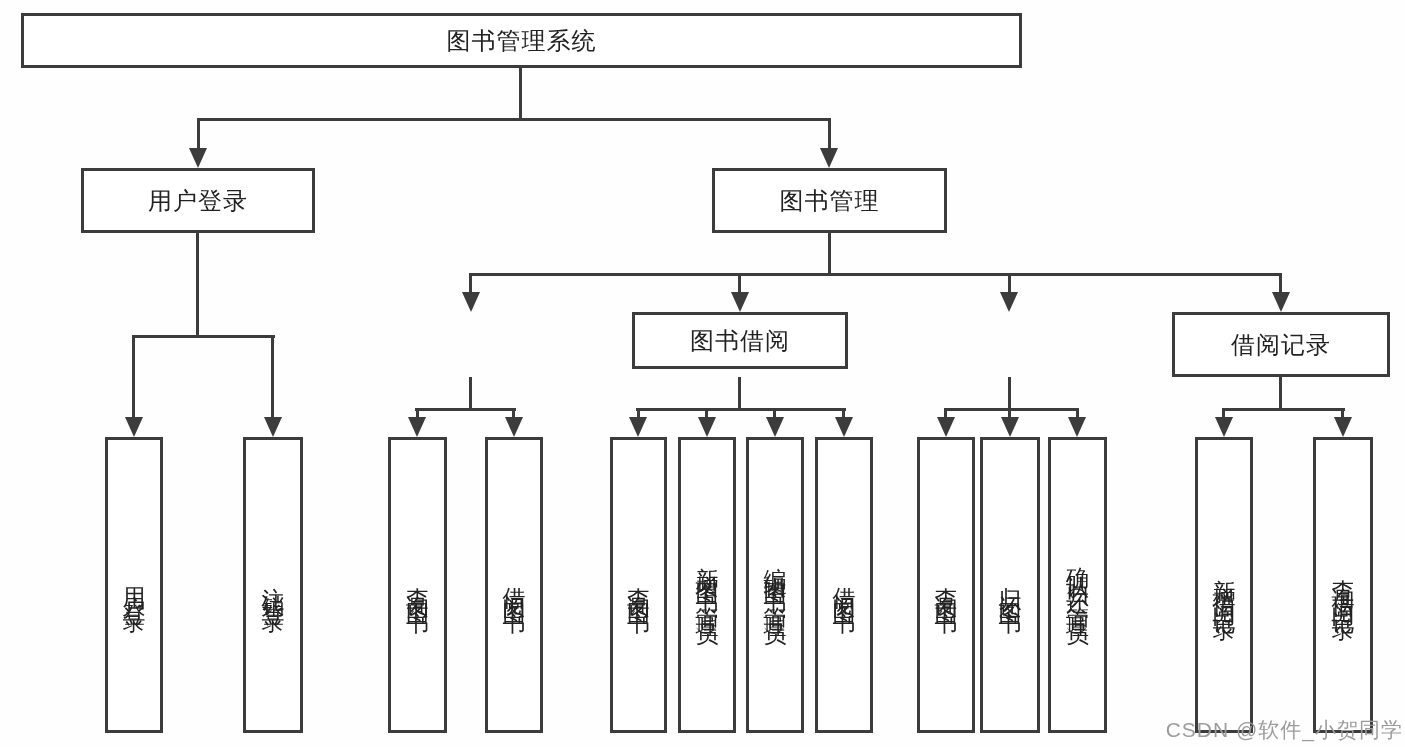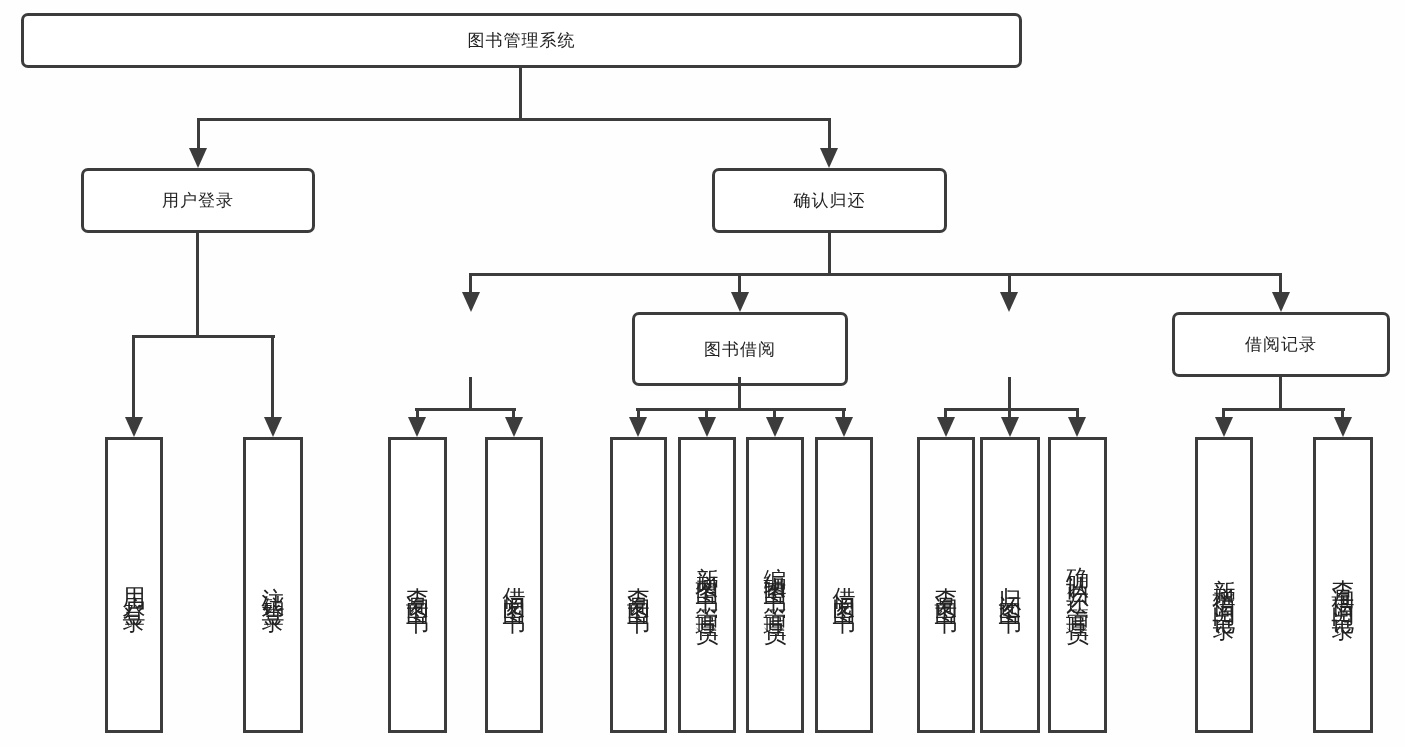--- a/index.html
+++ b/index.html
@@ -7,21 +7,21 @@
     position:relative; width:1405px; height:747px;
     background:#fefefe; overflow:hidden;
     font-family:"Liberation Sans", sans-serif;
   }
   .box {
     position:absolute; box-sizing:border-box;
     border:3px solid #3c3c3c; background:#ffffff;
     display:flex; align-items:center; justify-content:center;
     color:#222222;
   }
-  .box.h { font-size:17px; letter-spacing:1px; white-space:nowrap;border-radius:7px; }
+  .box.h { font-size:24px; letter-spacing:1px; white-space:nowrap; }
   .box.v {
     writing-mode:vertical-rl; text-orientation:mixed;
     font-size:23px; letter-spacing:8px; line-height:1;
   }
   .vline { position:absolute; width:3px; background:#3c3c3c; }
   .hline { position:absolute; height:3px; background:#3c3c3c; }
   .arrow {
     position:absolute; width:0; height:0;
     border-left:9px solid transparent; border-right:9px solid transparent;
     border-top:20px solid #3c3c3c;
@@ -40,41 +40,41 @@
   <div class="box h" style="left:21px; top:13px; width:1001px; height:55px;">图书管理系统</div>
 
   <div class="vline" style="left:519px; top:68px; height:52px;"></div>
   <div class="hline" style="left:197px; top:118px; width:634px;"></div>
   <div class="vline" style="left:197px; top:118px; height:34px;"></div>
   <div class="vline" style="left:828px; top:118px; height:34px;"></div>
   <div class="arrow" style="left:189px; top:148px;"></div>
   <div class="arrow" style="left:820px; top:148px;"></div>
 
   <div class="box h" style="left:81px; top:168px; width:234px; height:65px;">用户登录</div>
-  <div class="box h" style="left:712px; top:168px; width:235px; height:65px;">确认归还</div>
+  <div class="box h" style="left:712px; top:168px; width:235px; height:65px;">图书管理</div>
 
   <div class="vline" style="left:196px; top:233px; height:105px;"></div>
   <div class="hline" style="left:132px; top:335px; width:143px;"></div>
   <div class="vline" style="left:132px; top:335px; height:86px;"></div>
   <div class="vline" style="left:271px; top:335px; height:86px;"></div>
   <div class="arrow" style="left:125px; top:417px;"></div>
   <div class="arrow" style="left:264px; top:417px;"></div>
 
   <div class="vline" style="left:828px; top:233px; height:43px;"></div>
   <div class="hline" style="left:469px; top:273px; width:812px;"></div>
   <div class="vline" style="left:469px; top:273px; height:24px;"></div>
   <div class="vline" style="left:738px; top:273px; height:24px;"></div>
   <div class="vline" style="left:1008px; top:273px; height:24px;"></div>
   <div class="vline" style="left:1279px; top:273px; height:24px;"></div>
   <div class="arrow" style="left:462px; top:292px;"></div>
   <div class="arrow" style="left:731px; top:292px;"></div>
   <div class="arrow" style="left:1000px; top:292px;"></div>
   <div class="arrow" style="left:1272px; top:292px;"></div>
 
-  <div class="box h" style="left:632px; top:312px; width:216px; height:74px;">图书借阅</div>
+  <div class="box h" style="left:632px; top:312px; width:216px; height:57px;">图书借阅</div>
   <div class="box h" style="left:1172px; top:312px; width:218px; height:65px;">借阅记录</div>
 
   <div class="vline" style="left:469px; top:377px; height:34px;"></div>
   <div class="hline" style="left:415px; top:408px; width:101px;"></div>
   <div class="vline" style="left:416px; top:408px; height:12px;"></div>
   <div class="vline" style="left:512px; top:408px; height:12px;"></div>
   <div class="arrow" style="left:408px; top:417px;"></div>
   <div class="arrow" style="left:505px; top:417px;"></div>
 
   <div class="vline" style="left:738px; top:377px; height:34px;"></div>
@@ -115,14 +115,15 @@
   <div class="box v" style="left:746px; top:437px; width:58px; height:296px;">编辑图书（管理员）</div>
   <div class="box v" style="left:815px; top:437px; width:58px; height:296px;">借阅图书</div>
 
   <div class="box v" style="left:917px; top:437px; width:58px; height:296px;">查询图书</div>
   <div class="box v" style="left:980px; top:437px; width:60px; height:296px;">归还图书</div>
   <div class="box v" style="left:1048px; top:437px; width:59px; height:296px;">确认归还（管理员）</div>
 
   <div class="box v" style="left:1195px; top:437px; width:58px; height:296px;">新增借阅记录</div>
   <div class="box v" style="left:1313px; top:437px; width:60px; height:296px;">查询借阅记录</div>
 
+  <div class="watermark">CSDN @软件_小贺同学</div>
 
 </div>
 
 </body></html>

